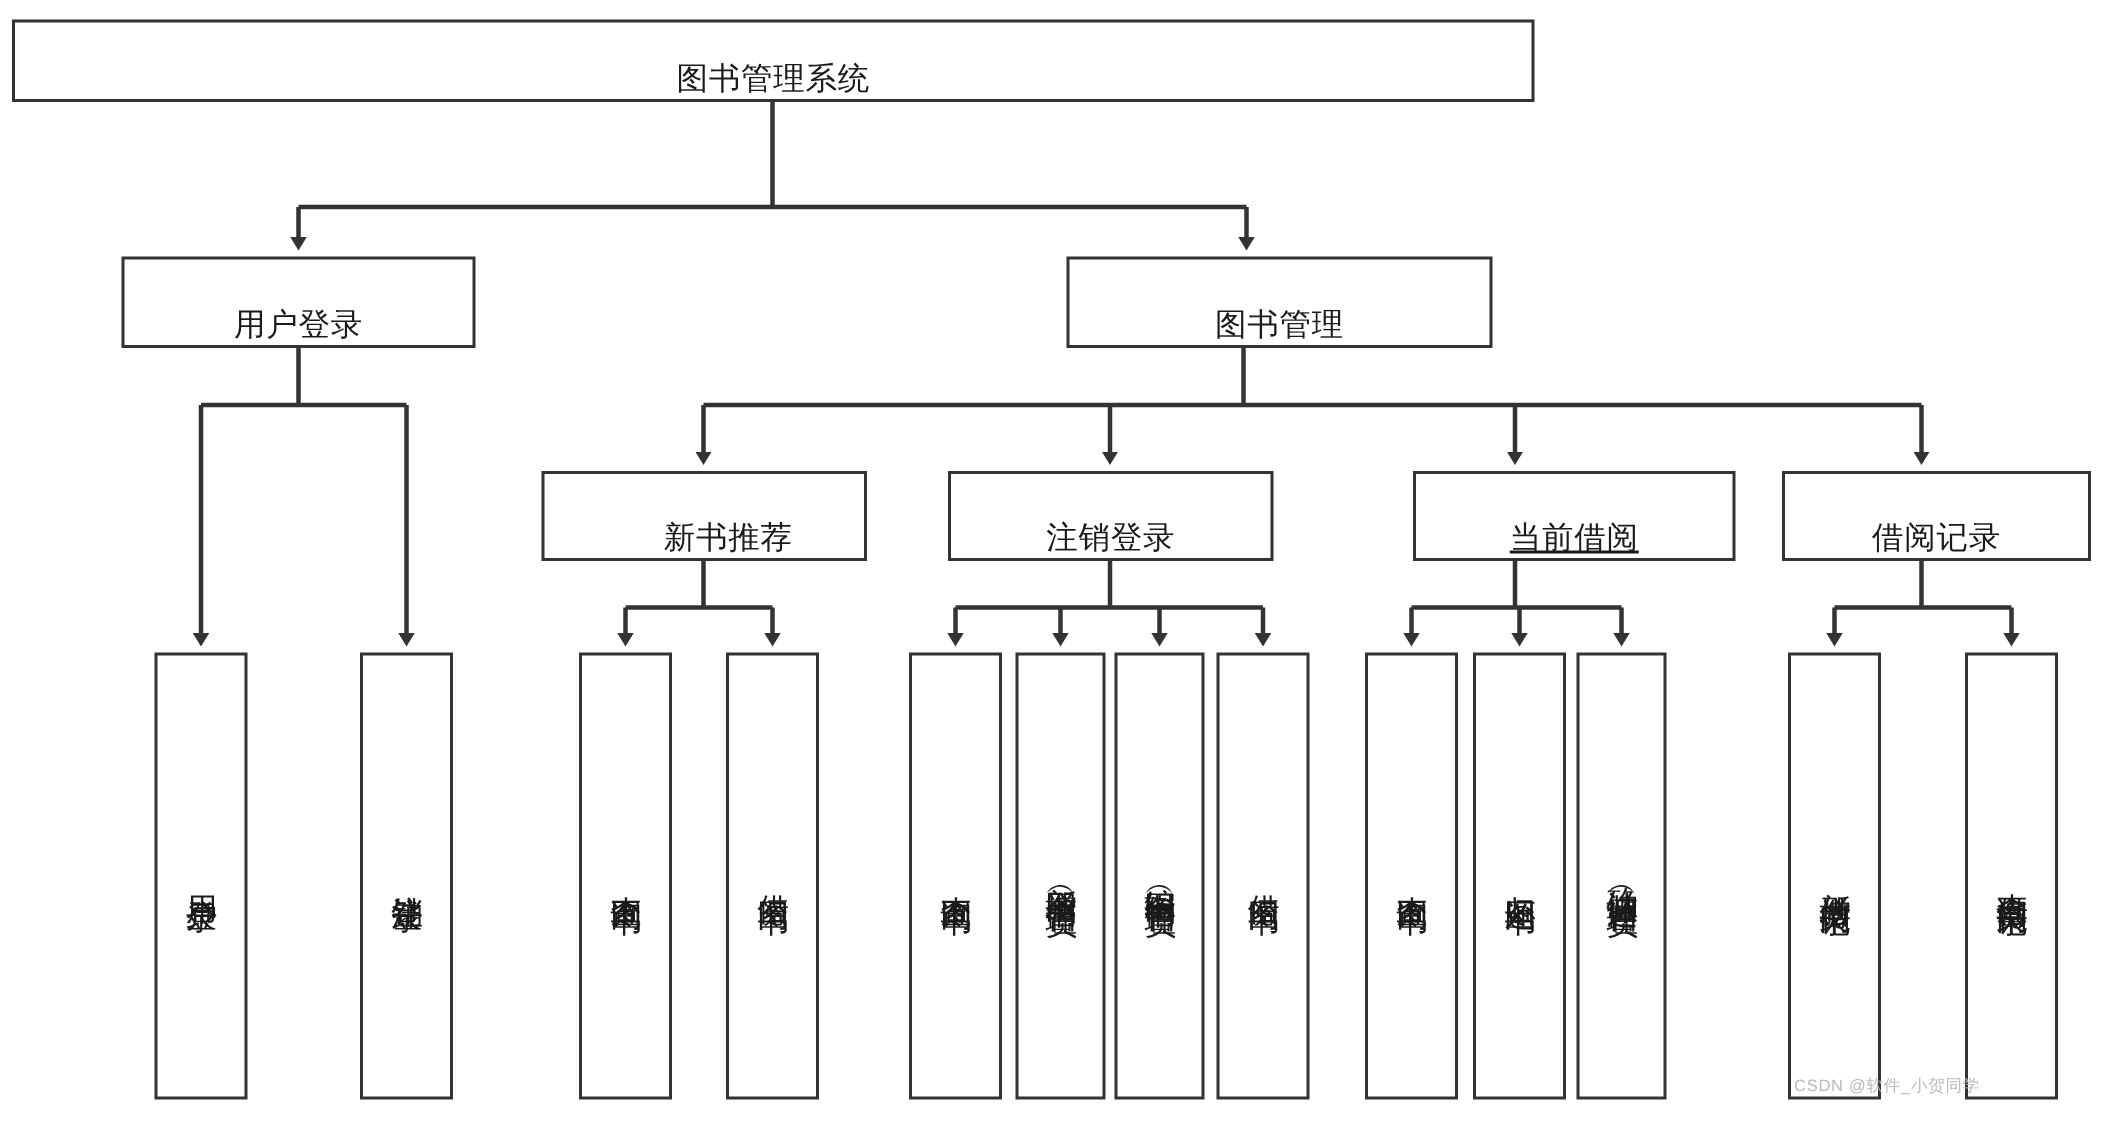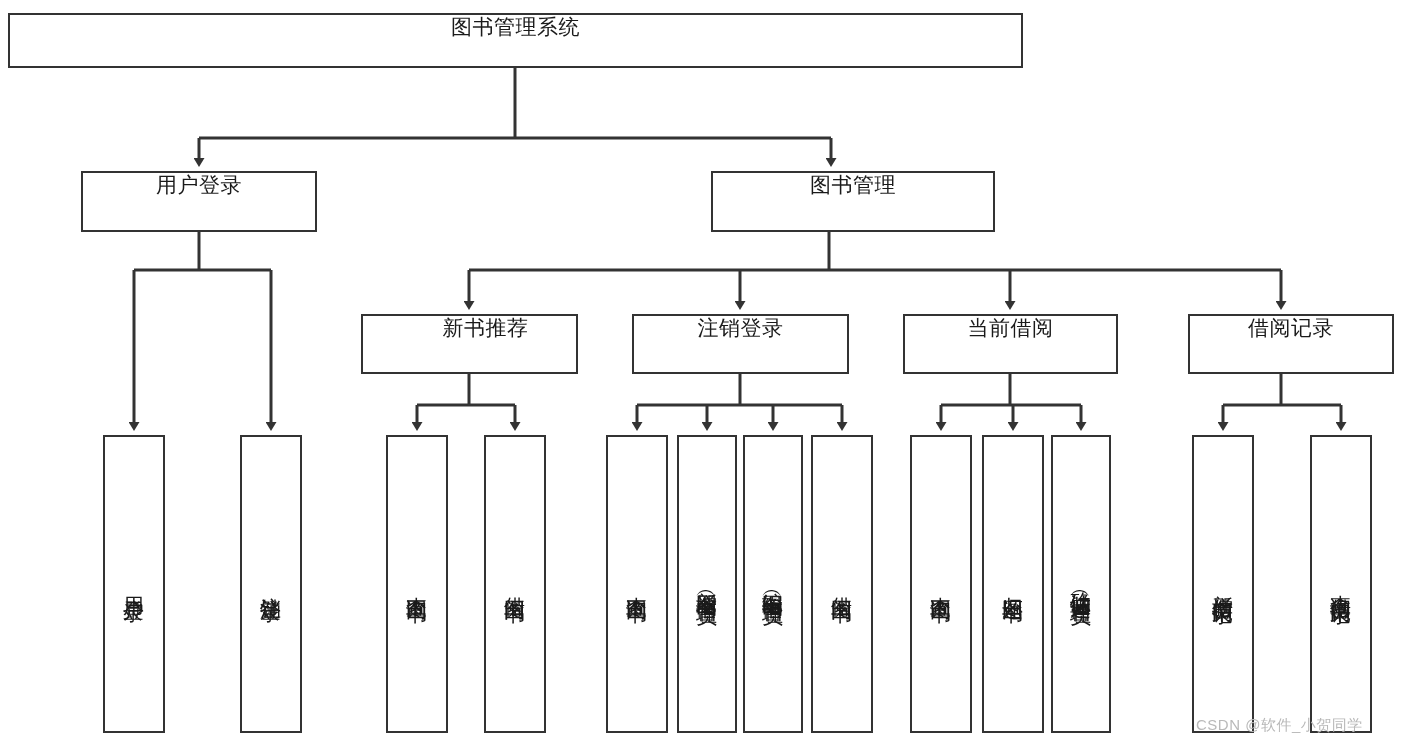--- a/index.html
+++ b/index.html
@@ -24,21 +24,21 @@
     width: 1405px;
     height: 747px;
     pointer-events: none;
   }
   .node {
     position: absolute;
     box-sizing: border-box;
     background: #ffffff;
     border: 2px solid #333333;
     display: flex;
-    align-items: flex-start;
+    align-items: flex-end;
     justify-content: center;
     color: #1a1a1a;
   }
   .node-label {
     display: block;
     text-align: center;
     line-height: 1.18;
     letter-spacing: 0.5px;
   }
   .node.horizontal .node-label {
@@ -51,21 +51,21 @@
   }
   .node.vertical .node-label {
     writing-mode: vertical-rl;
     text-orientation: upright;
     font-size: 21px;
     letter-spacing: 2px;
     line-height: 1;
   }
   .watermark {
     position: absolute;
-    font-size: 15px;
+    font-size: 11px;
     color: #b9b9b9;
     white-space: nowrap;
     letter-spacing: 0.5px;
   }
 </style>
 </head>
 <body>
 
 <div id="canvas">
 
@@ -133,21 +133,21 @@
   </div>
 
   <div class="node horizontal" style="left:361px; top:314px; width:217px; height:60px;padding-left:32px;">
     <span class="node-label">新书推荐</span>
   </div>
 
   <div class="node horizontal" style="left:632px; top:314px; width:217px; height:60px;">
     <span class="node-label">注销登录</span>
   </div>
 
-  <div class="node horizontal" style="left:903px; top:314px; width:215px; height:60px;">
+  <div class="node horizontal" style="left:942px; top:314px; width:215px; height:60px;text-decoration:underline;">
     <span class="node-label">当前借阅</span>
   </div>
 
   <div class="node horizontal" style="left:1188px; top:314px; width:206px; height:60px;">
     <span class="node-label">借阅记录</span>
   </div>
 
   <div class="node vertical" style="left:103px; top:435px; width:62px; height:298px;">
     <span class="node-label">用户登录</span>
   </div>

